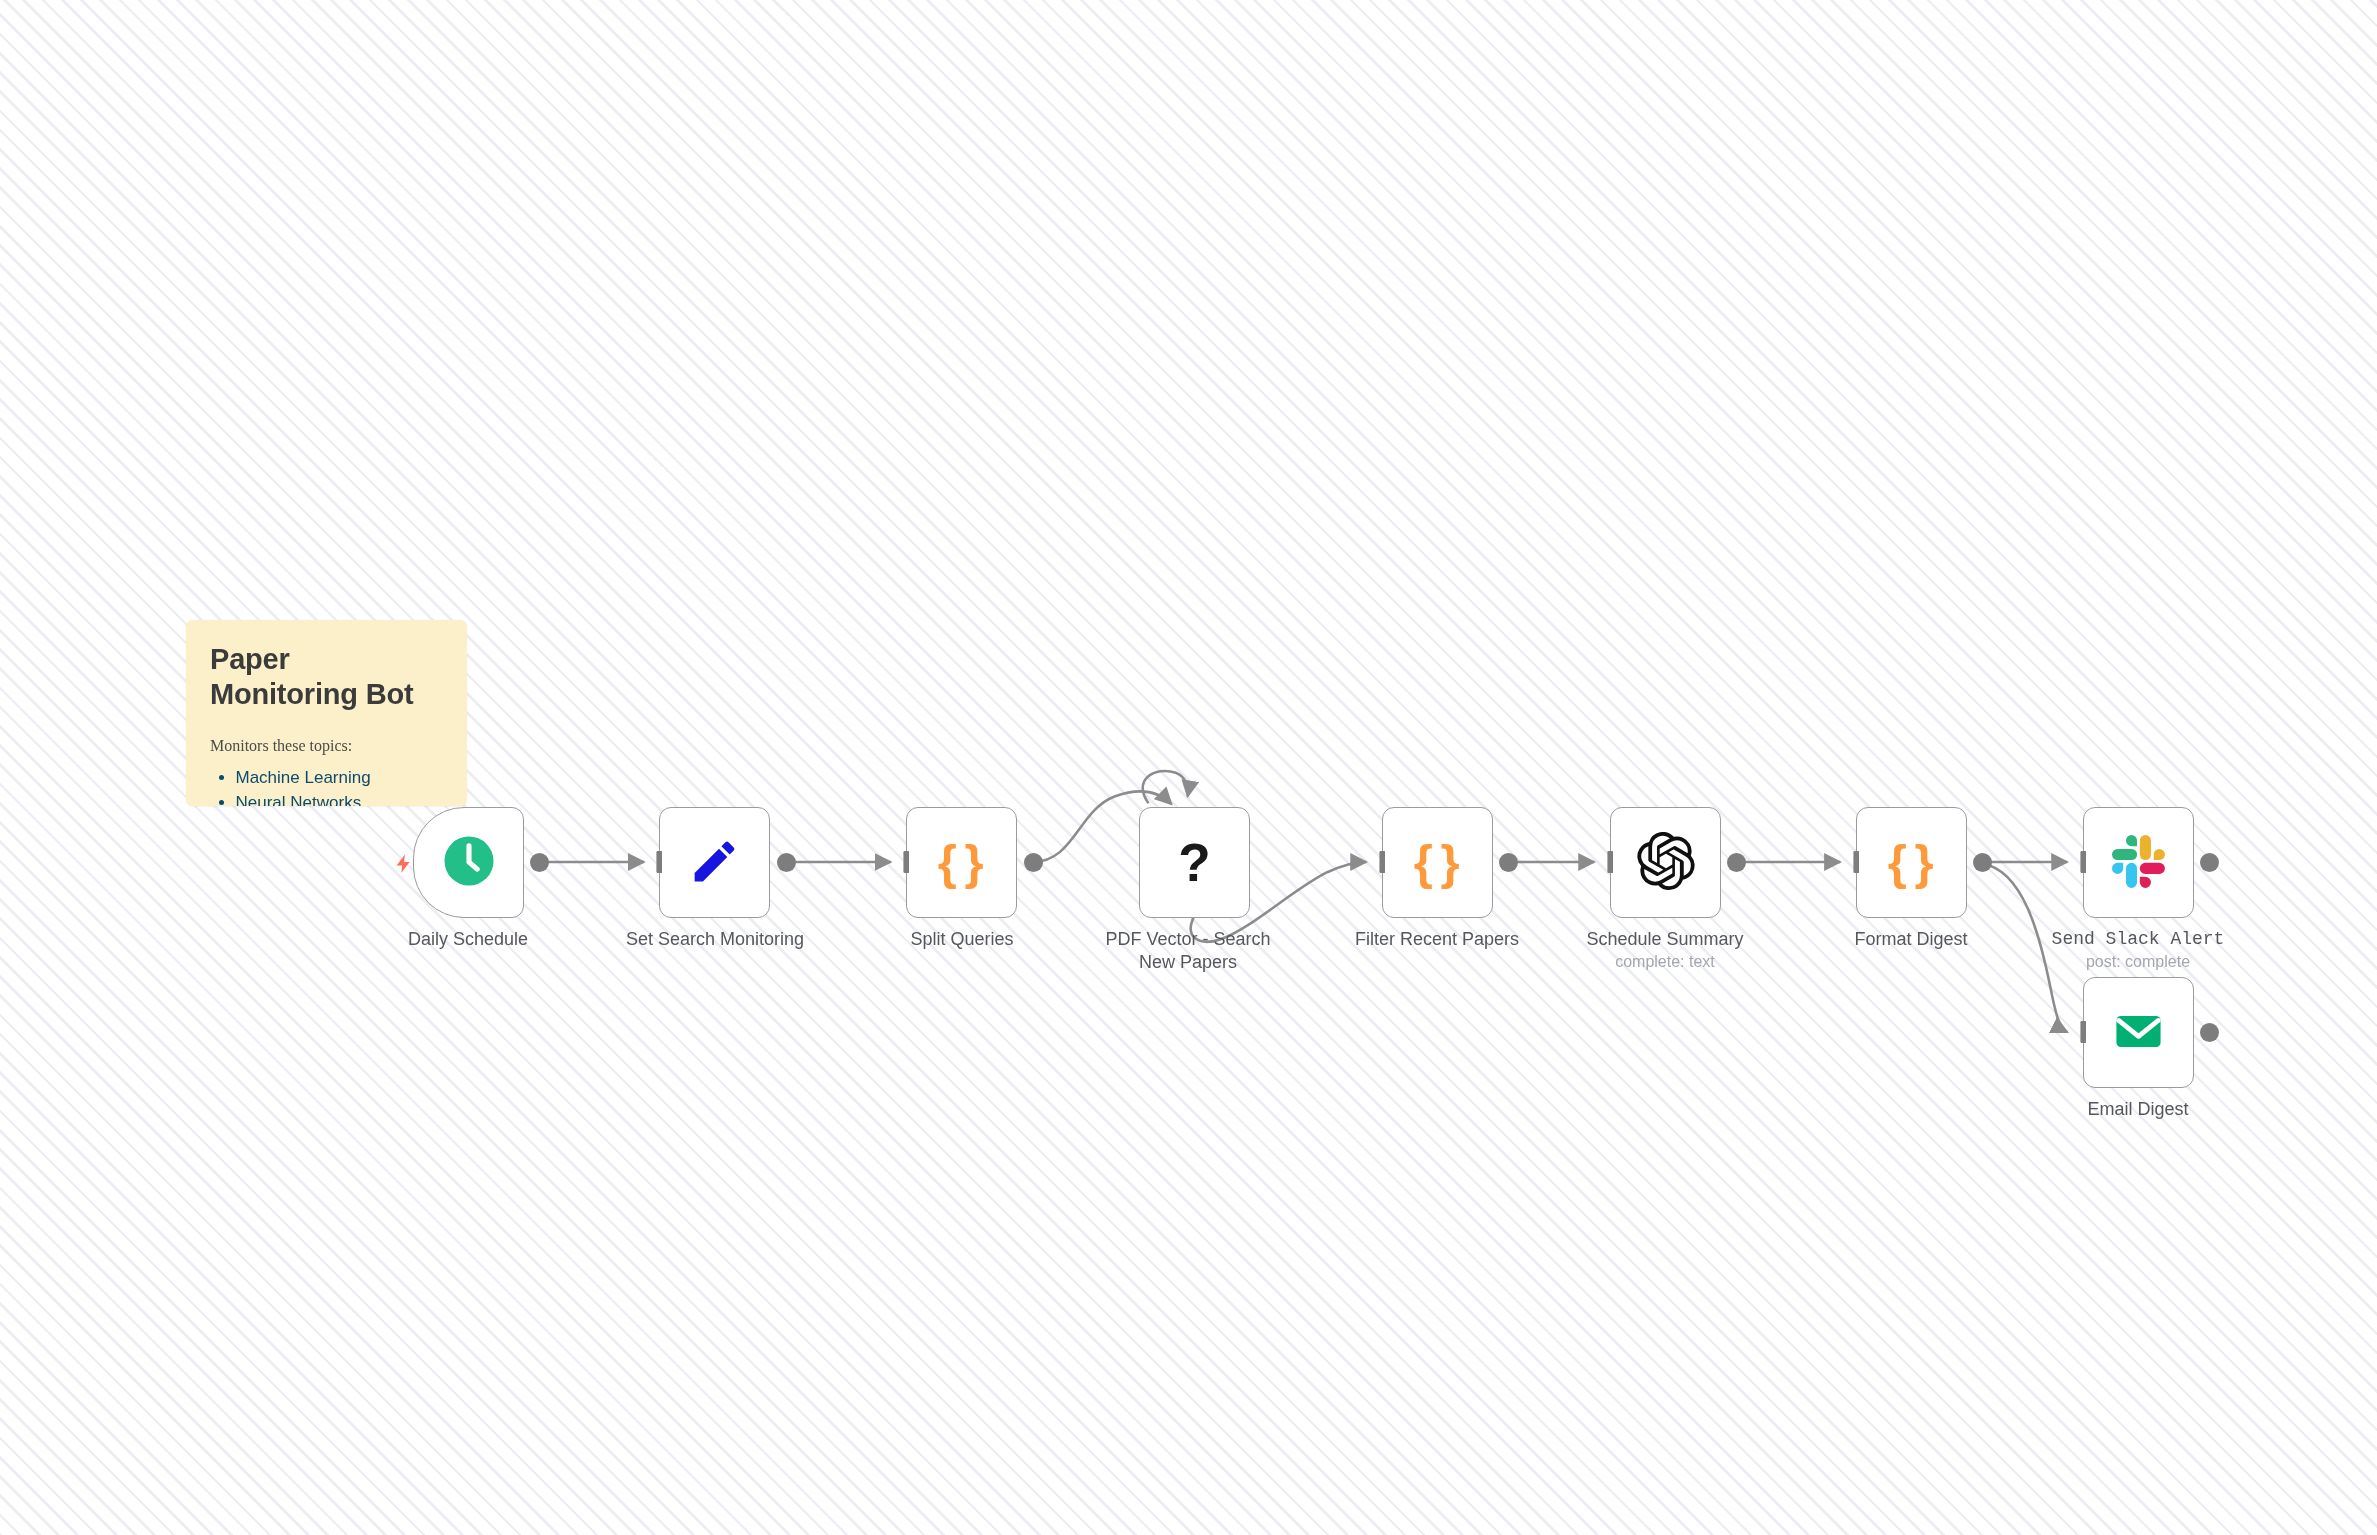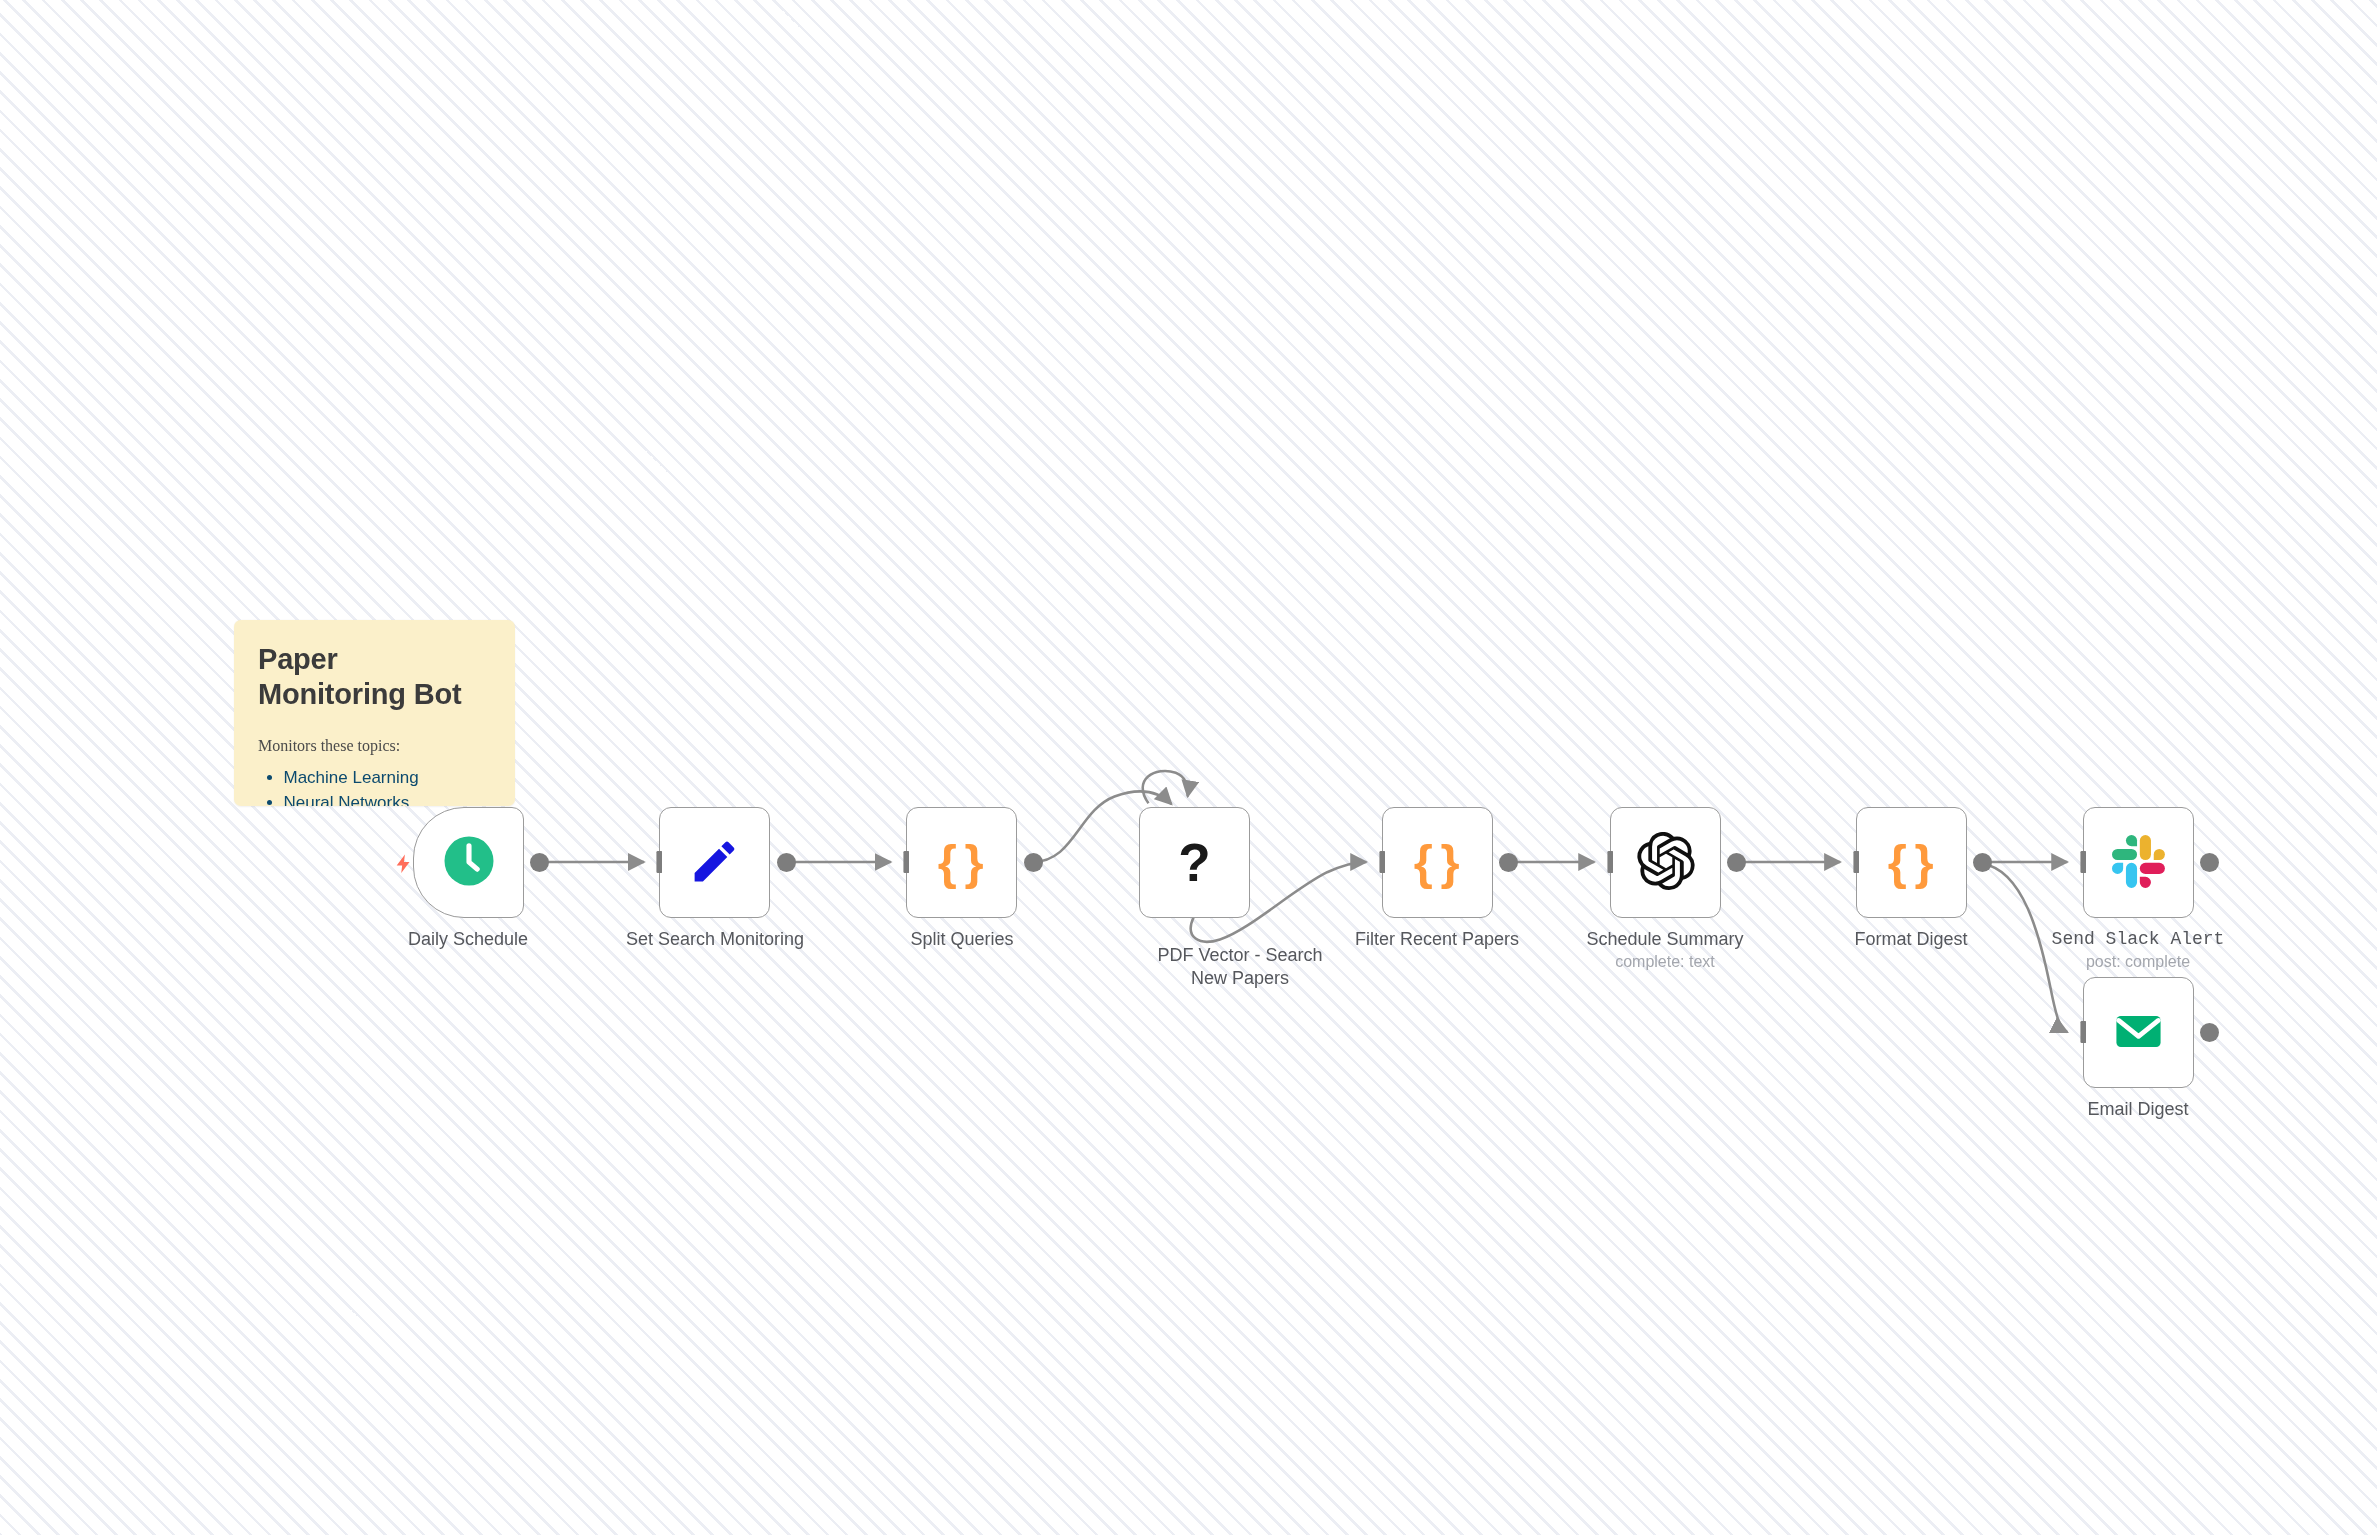--- a/index.html
+++ b/index.html
@@ -32,21 +32,20 @@
     left: 186px;
     top: 620px;
     width: 281px;
     height: 186px;
     background: #fbf0ca;
     border-radius: 6.8px;
     box-sizing: border-box;
     padding: 22px 24px 0 24px;
     overflow: hidden;
     box-shadow: 0 0.9px 1.7px rgba(0,0,0,0.06);
-    margin-left: 48px;
   }
   #sticky-note .note-title {
     font-size: 29px;
     font-weight: 700;
     color: #3b3b3b;
     line-height: 1.22;
     margin: 0 0 22px 0;
     letter-spacing: -0.2px;
   }
   #sticky-note .note-sub {
@@ -244,21 +243,21 @@
     <svg width="20.4" height="22" viewBox="0 0 24 26">
       <rect x="17" y="0" width="7" height="26" rx="1.5" fill="#7d7d7d"></rect>
     </svg>
   </div>
   <div class="ep-out" style="left:1024px; top:853px;"></div>
   <div class="node-label" style="left:962px; top:928px;">Split Queries</div>
 
   <div class="node" style="left:1139px; top:807px;">
     <span class="icon-question">?</span>
   </div>
-  <div class="node-label" style="left:1240px; top:928px;margin-top:16px;">PDF Vector - Search
+  <div class="node-label" style="left:1188px; top:928px;">PDF Vector - Search
 New Papers</div>
 
   <div class="node" style="left:1382px; top:807px;">
     <span class="icon-braces">{ }</span>
   </div>
   <div class="ep-in" style="left:1365px; top:851px;">
     <svg width="20.4" height="22" viewBox="0 0 24 26">
       <rect x="17" y="0" width="7" height="26" rx="1.5" fill="#7d7d7d"></rect>
     </svg>
   </div>

